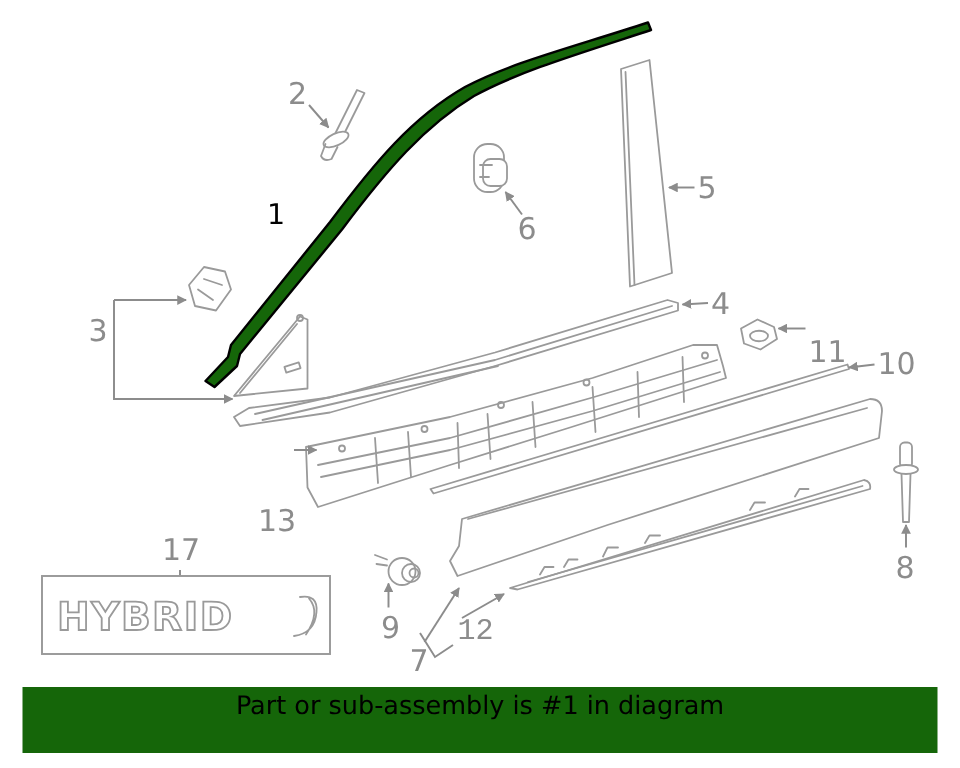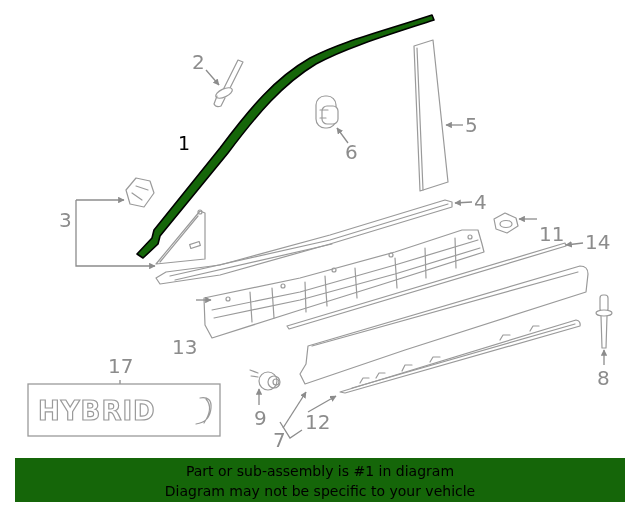--- a/index.html
+++ b/index.html
@@ -3,21 +3,21 @@
 <meta charset="utf-8">
 <style>
   html, body { margin: 0; padding: 0; background: #ffffff; }
   body { width: 640px; height: 512px; position: relative; overflow: hidden; font-family: "DejaVu Sans", sans-serif; }
   #diagram { position: absolute; left: 0; top: 0; width: 640px; height: 456px; }
   .part { fill: none; stroke: #9a9a9a; stroke-width: 1.2; stroke-linejoin: round; stroke-linecap: round; }
   .part-fill { fill: #ffffff; stroke: #9a9a9a; stroke-width: 1.2; stroke-linejoin: round; }
   .leader { fill: none; stroke: #8c8c8c; stroke-width: 1.3; }
   .callout { position: absolute; font-size: 20px; color: #8c8c8c; line-height: 1; }
   .callout.highlight { color: #000000; }
-  .banner { position: absolute; left: 15px; top: 458px; width: 610px; height: 44px; background: #156609; color: #000000; text-align: center; font-size: 14px; line-height: 20px; padding-top: 3px; box-sizing: border-box; }
+  .banner { position: absolute; left: 15px; top: 458px; width: 610px; height: 44px; background: #156609; color: #000000; text-align: center; font-size: 17px; line-height: 20px; padding-top: 3px; box-sizing: border-box; }
   .banner div { white-space: nowrap; }
 </style>
 </head>
 <body>
 
 <svg id="diagram" viewBox="0 0 640 456" xmlns="http://www.w3.org/2000/svg">
   <defs>
     <marker id="arrowG" viewBox="0 0 10 10" refX="9" refY="5" markerWidth="5" markerHeight="5" orient="auto-start-reverse">
       <path d="M0,0 L10,5 L0,10 z" fill="#8c8c8c"></path>
     </marker>
@@ -133,22 +133,21 @@
 
 <span class="callout highlight" style="left:178px; top:134px; font-size:19px;">1</span>
 <span class="callout" style="left:192px; top:52px;">2</span>
 <span class="callout" style="left:59px; top:210px;">3</span>
 <span class="callout" style="left:474px; top:192px;">4</span>
 <span class="callout" style="left:465px; top:115px;">5</span>
 <span class="callout" style="left:345px; top:142px;">6</span>
 <span class="callout" style="left:273px; top:430px;">7</span>
 <span class="callout" style="left:597px; top:368px;">8</span>
 <span class="callout" style="left:254px; top:408px;">9</span>
-<span class="callout" style="left:585px; top:232px;">14</span>
+<span class="callout" style="left:585px; top:232px;">10</span>
 <span class="callout" style="left:539px; top:224px;text-align:right;">11</span>
-<span class="callout" style="left:305px; top:412px;">12</span>
+<span class="callout" style="left:305px; top:412px;font-family:Liberation Mono, monospace;">12</span>
 <span class="callout" style="left:172px; top:290px;margin-top:47px;">13</span>
 <span class="callout" style="left:108px; top:356px;">17</span>
 
 <div class="banner">
   <div>Part or sub-assembly is #1 in diagram</div>
-  <div>Diagram may not be specific to your vehicle</div>
 </div>
 
 </body></html>

